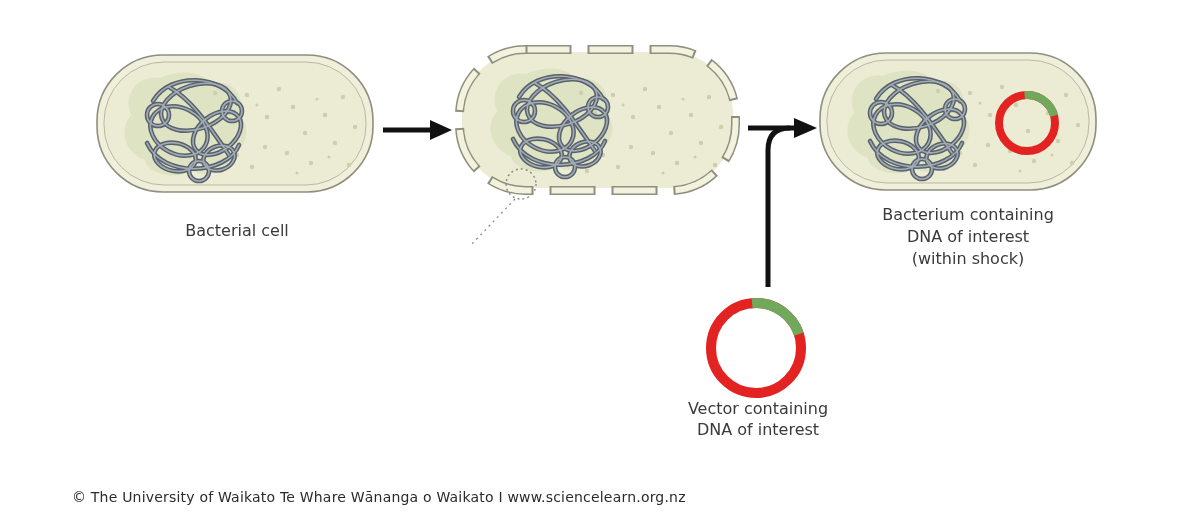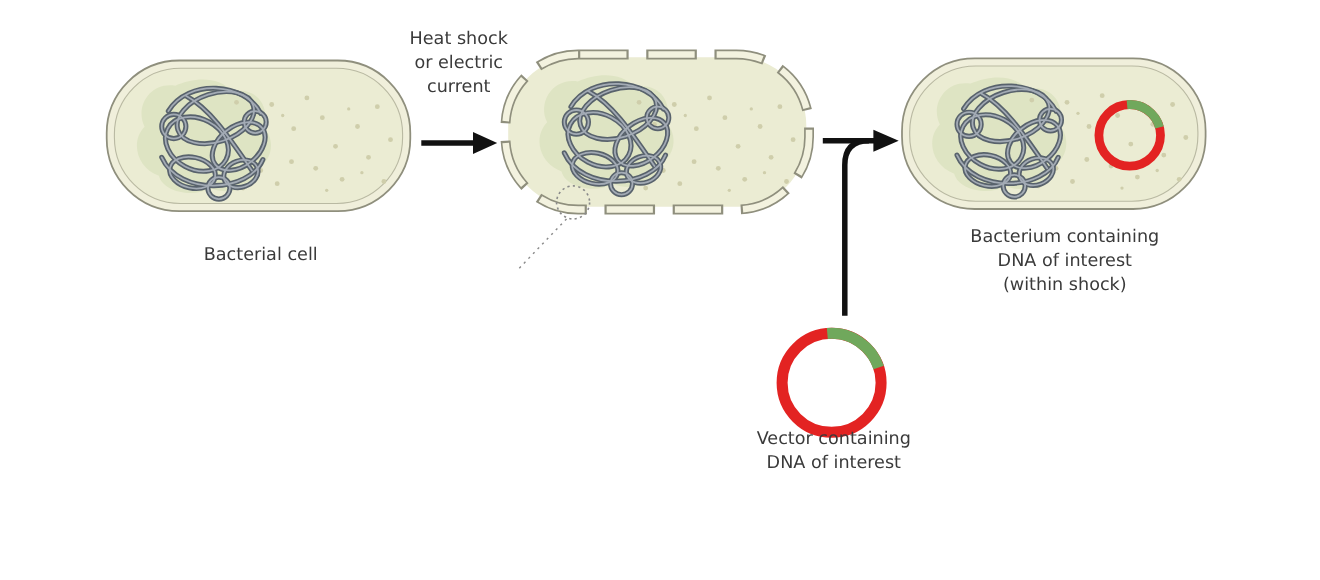--- a/index.html
+++ b/index.html
@@ -128,25 +128,23 @@
     </g>
 
     <g>
       <circle class="ringv" cx="756" cy="348" r="45" stroke="#e32322"></circle>
       <path class="ringv" d="M752.1,303.2 A45,45 0 0 1 798.8,334.1" stroke="#70a85c"></path>
     </g>
   </svg>
 
   <div class="lbl" style="left:137px;top:203px;width:200px;margin-top:17px;">Bacterial cell</div>
 
-  <div class="lbl" style="left:342px;top:24px;width:150px;">Heat shock
-or electric
-current</div>
 
 
-  <div class="lbl" style="left:633px;top:388px;width:250px;line-height:21px;">Vector containing
+  <div class="lbl" style="left:633px;top:398px;width:250px;line-height:21px;">Vector containing
 DNA of interest</div>
 
   <div class="lbl" style="left:843px;top:204px;width:250px;">Bacterium containing
 DNA of interest
 (within shock)</div>
 
+  <div class="footer">© The University of Waikato Te Whare Wānanga o Waikato I www.sciencelearn.org.nz</div>
 </div>
 
 </body></html>

